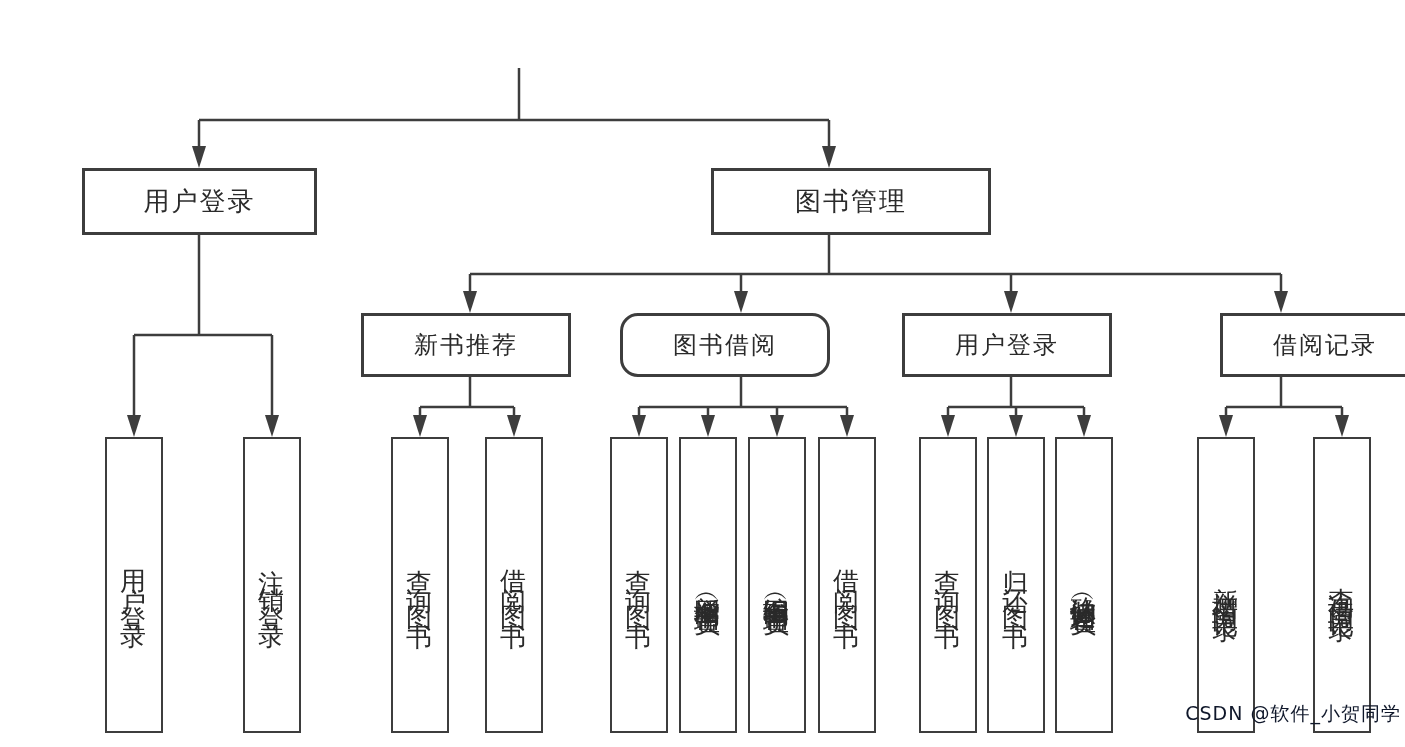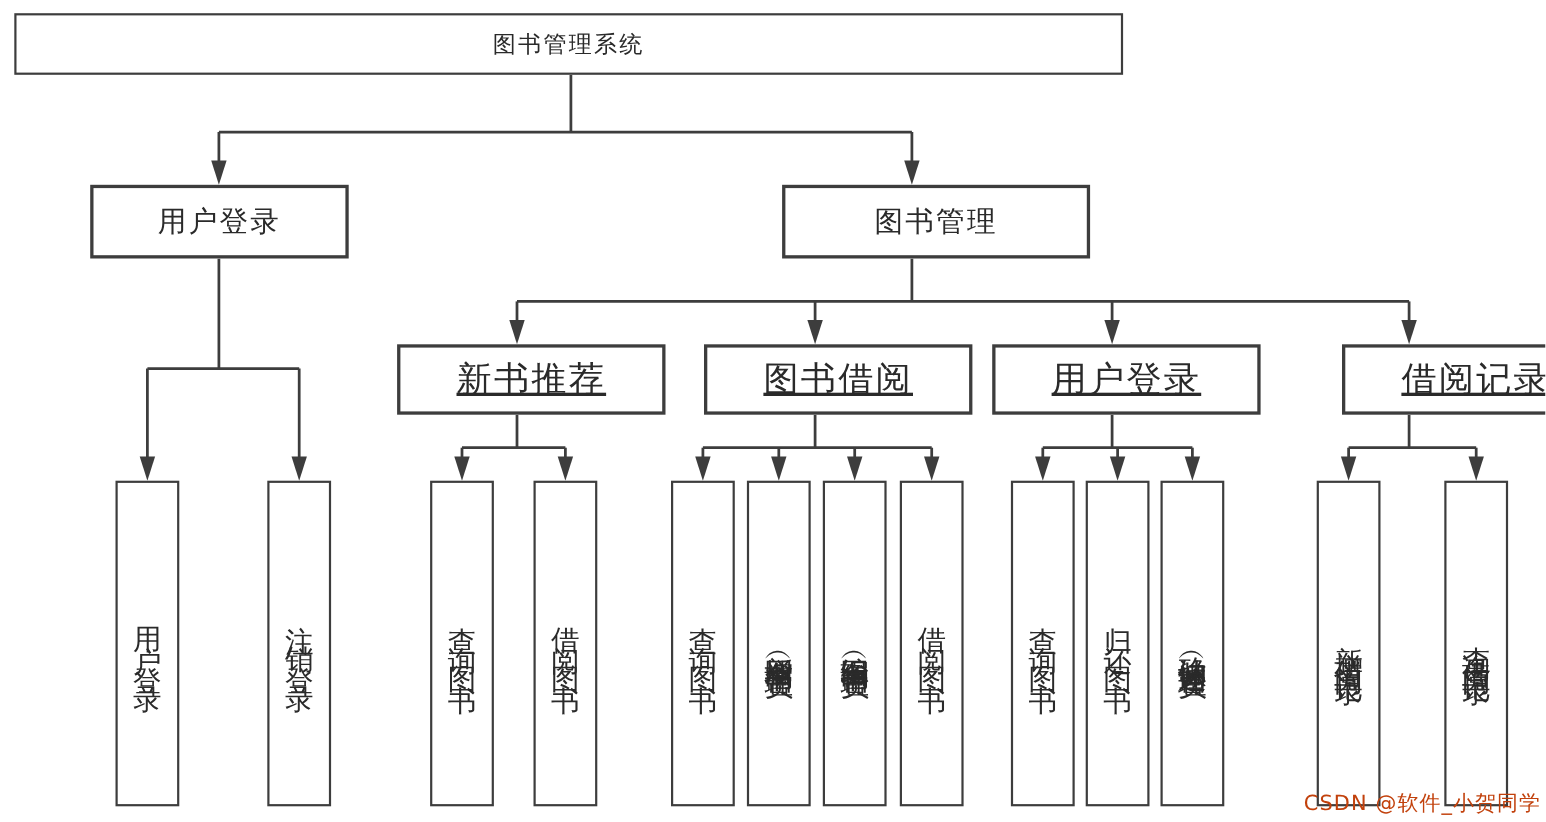--- a/index.html
+++ b/index.html
@@ -10,37 +10,37 @@
   .connectors{position:absolute;left:0;top:0;width:1405px;height:747px;}
   .box{
     position:absolute;background:#ffffff;border:3px solid #3d3d3d;box-sizing:border-box;
     display:flex;align-items:center;justify-content:center;text-align:center;
     white-space:nowrap;
   }
   .box.root{left:13px;top:12px;width:1008px;height:56px;border-width:2px;font-size:21px;letter-spacing:2px;}
   .box.lvl2{top:168px;height:67px;font-size:26px;letter-spacing:2px;}
   .box.lvl2.b-user-login{left:82px;width:235px;}
   .box.lvl2.b-book-mgmt{left:711px;width:280px;}
-  .box.lvl3{top:313px;height:64px;width:244px;font-size:32px;letter-spacing:2px;text-decoration:underline;}
+  .box.lvl3{top:313px;height:64px;width:210px;font-size:24px;letter-spacing:2px;}
   .box.lvl3.b-new-books{left:361px;}
-  .box.lvl3.b-book-borrow{left:640px;}
+  .box.lvl3.b-book-borrow{left:620px;border-radius:18px;}
   .box.lvl3.b-current-borrow{left:902px;}
   .box.lvl3.b-borrow-records{left:1172px;margin-left:48px;}
   .box.leaf{
     top:437px;height:296px;width:58px;border-width:2px;font-size:26px;
     writing-mode:vertical-rl;text-orientation:mixed;letter-spacing:18px;
   }
   .box.leaf.ls-med{letter-spacing:6px;}
   .box.leaf.ls-tight{letter-spacing:2px;}
   .leaf.p1{left:105px;} .leaf.p2{left:243px;} .leaf.p3{left:391px;} .leaf.p4{left:485px;}
   .leaf.p5{left:610px;} .leaf.p6{left:679px;} .leaf.p7{left:748px;} .leaf.p8{left:818px;}
   .leaf.p9{left:919px;} .leaf.p10{left:987px;} .leaf.p11{left:1055px;}
   .leaf.p12{left:1197px;} .leaf.p13{left:1313px;}
   .watermark{
-    position:absolute;right:4px;bottom:4px;font-size:19px;color:#c2410c;letter-spacing:1px;
+    position:absolute;right:4px;bottom:20px;font-size:19px;color:#0f172a;letter-spacing:1px;
   }
 </style>
 </head>
 <body>
 
 <div class="canvas">
 
   <svg class="connectors" id="connectors" viewBox="0 0 1405 747" xmlns="http://www.w3.org/2000/svg">
       <line x1="519" y1="68" x2="519" y2="120" stroke="#3d3d3d" stroke-width="2.5"></line>
       <line x1="199" y1="120" x2="829" y2="120" stroke="#3d3d3d" stroke-width="2.5"></line>
@@ -89,21 +89,20 @@
       <polygon points="701,415 715,415 708,437" fill="#3d3d3d"></polygon>
       <polygon points="770,415 784,415 777,437" fill="#3d3d3d"></polygon>
       <polygon points="840,415 854,415 847,437" fill="#3d3d3d"></polygon>
       <polygon points="941,415 955,415 948,437" fill="#3d3d3d"></polygon>
       <polygon points="1009,415 1023,415 1016,437" fill="#3d3d3d"></polygon>
       <polygon points="1077,415 1091,415 1084,437" fill="#3d3d3d"></polygon>
       <polygon points="1219,415 1233,415 1226,437" fill="#3d3d3d"></polygon>
       <polygon points="1335,415 1349,415 1342,437" fill="#3d3d3d"></polygon>
     </svg>
 
-  <div class="box root">图书管理系统</div>
 
   <div class="box lvl2 b-user-login">用户登录</div>
   <div class="box lvl2 b-book-mgmt">图书管理</div>
 
   <div class="box lvl3 b-new-books">新书推荐</div>
   <div class="box lvl3 b-book-borrow">图书借阅</div>
   <div class="box lvl3 b-current-borrow">用户登录</div>
   <div class="box lvl3 b-borrow-records">借阅记录</div>
 
   <div class="box leaf p1">用户登录</div>

